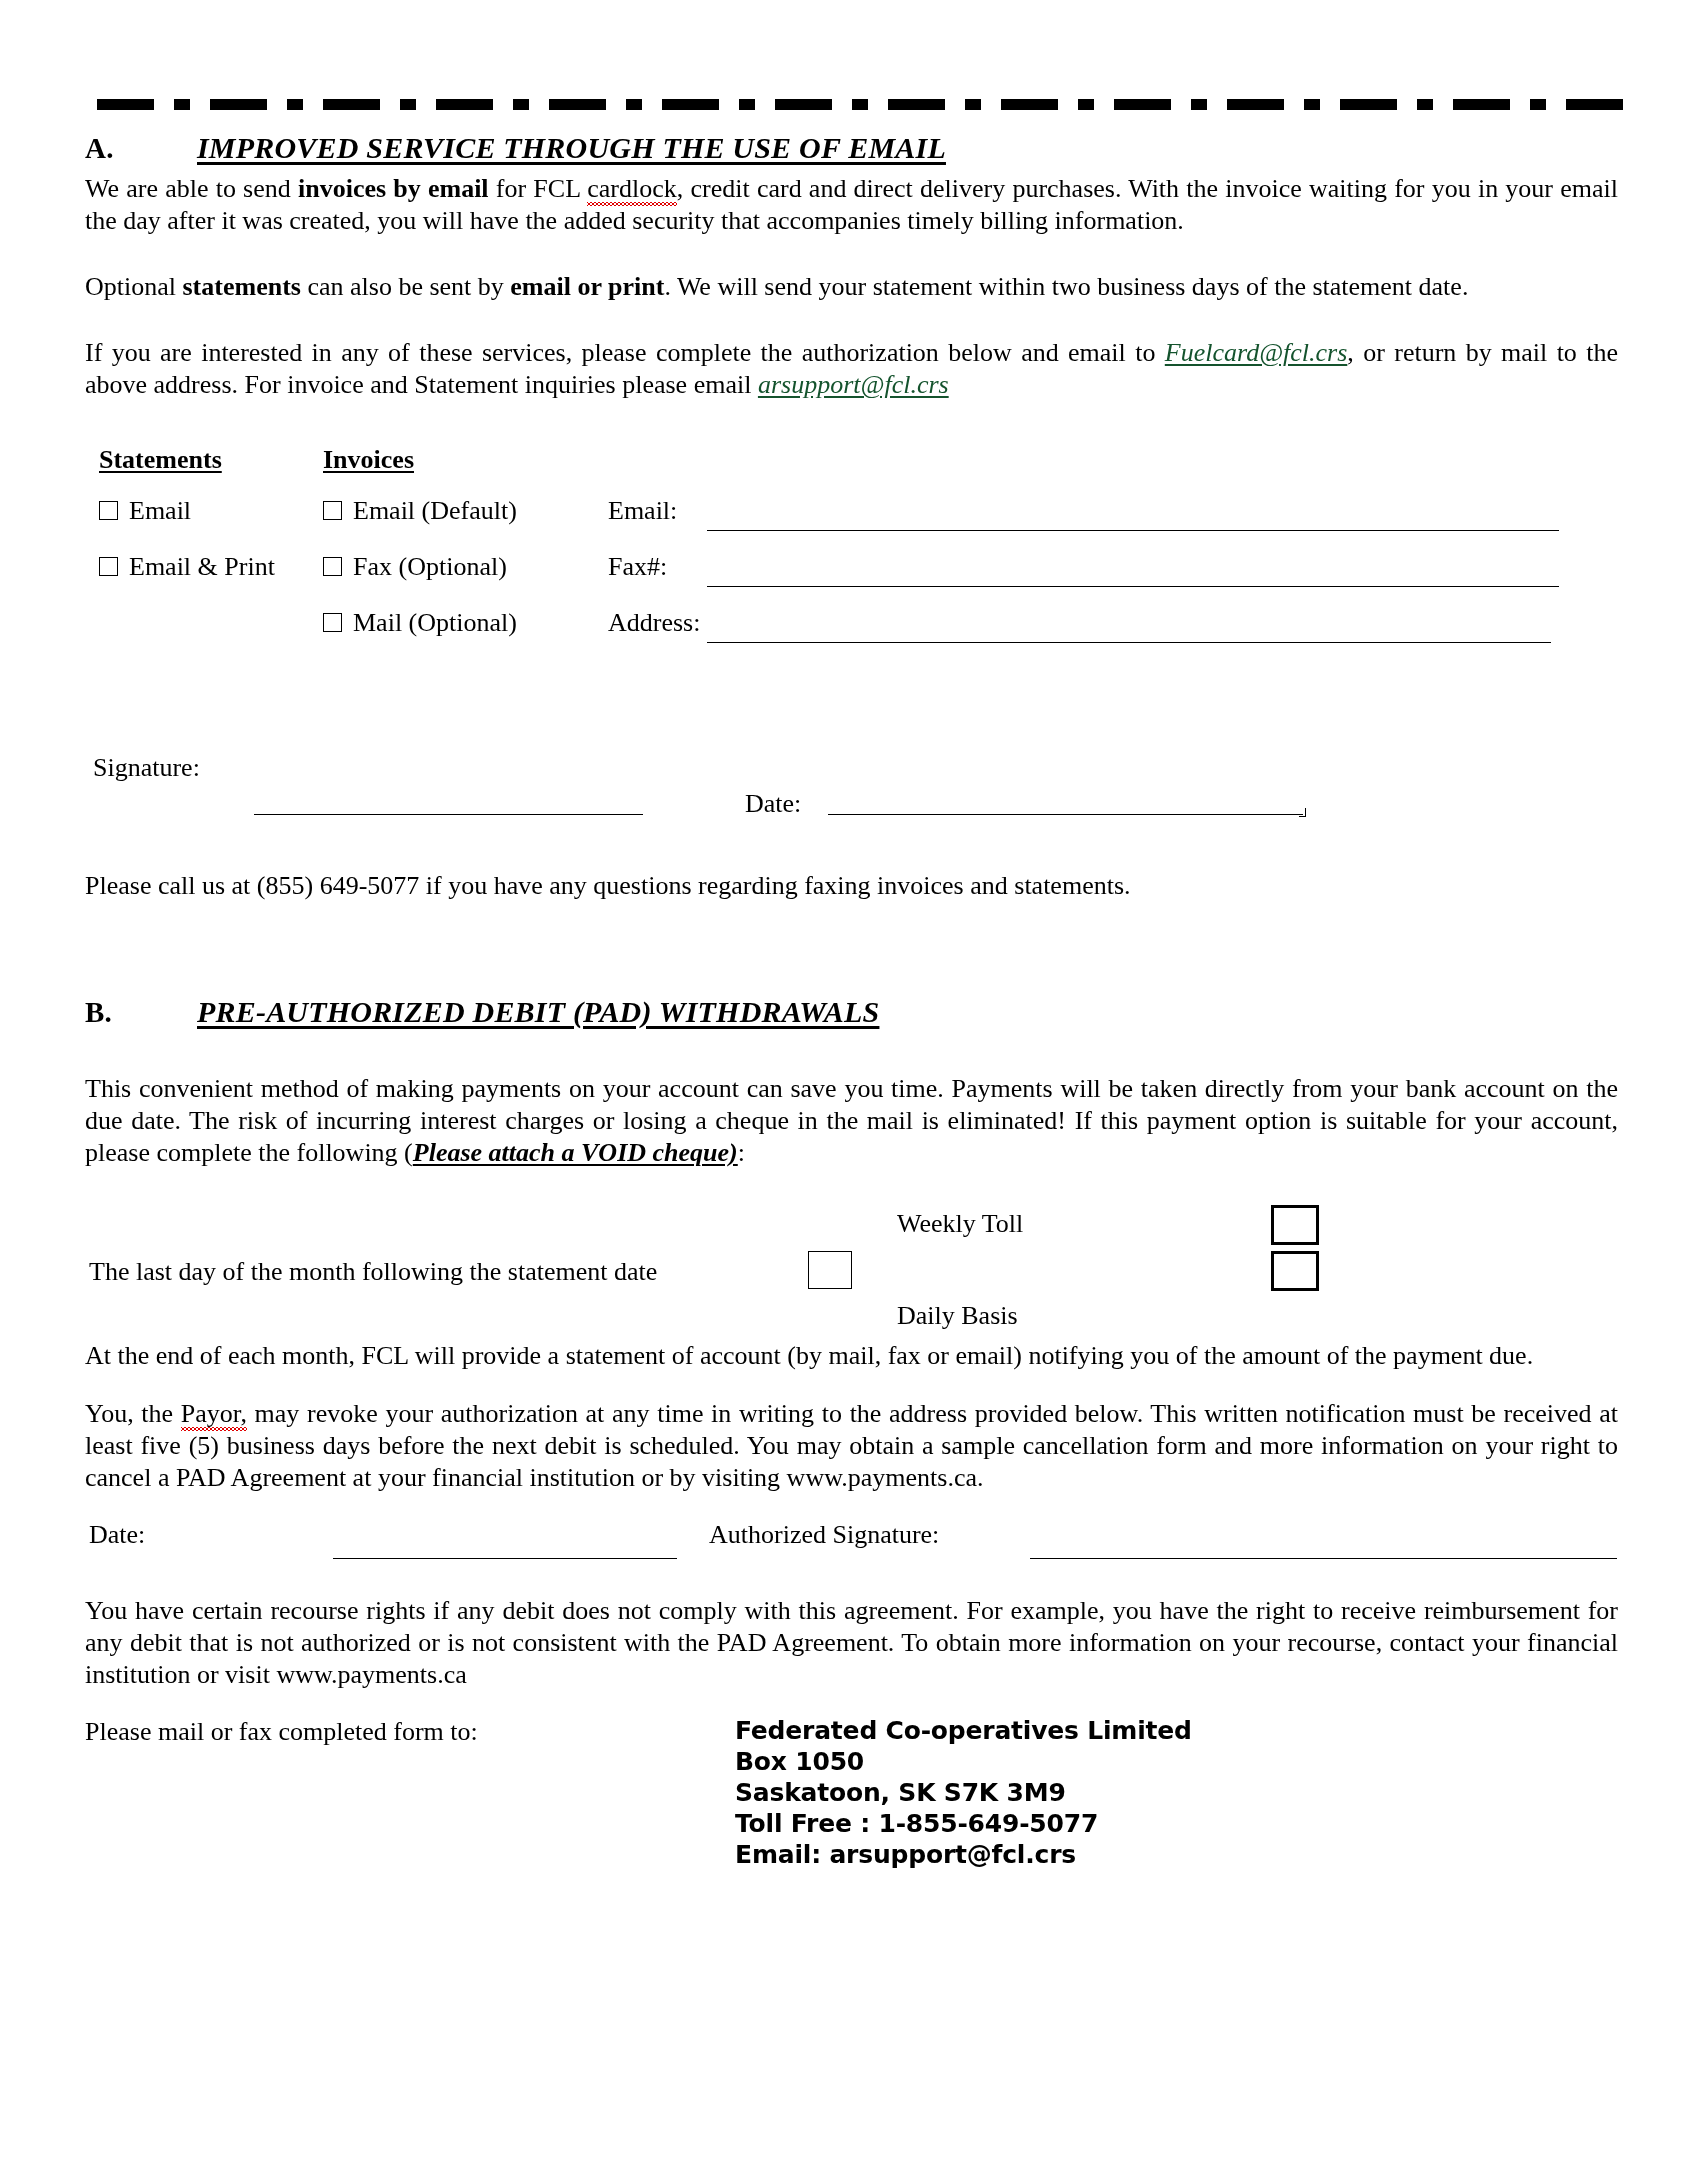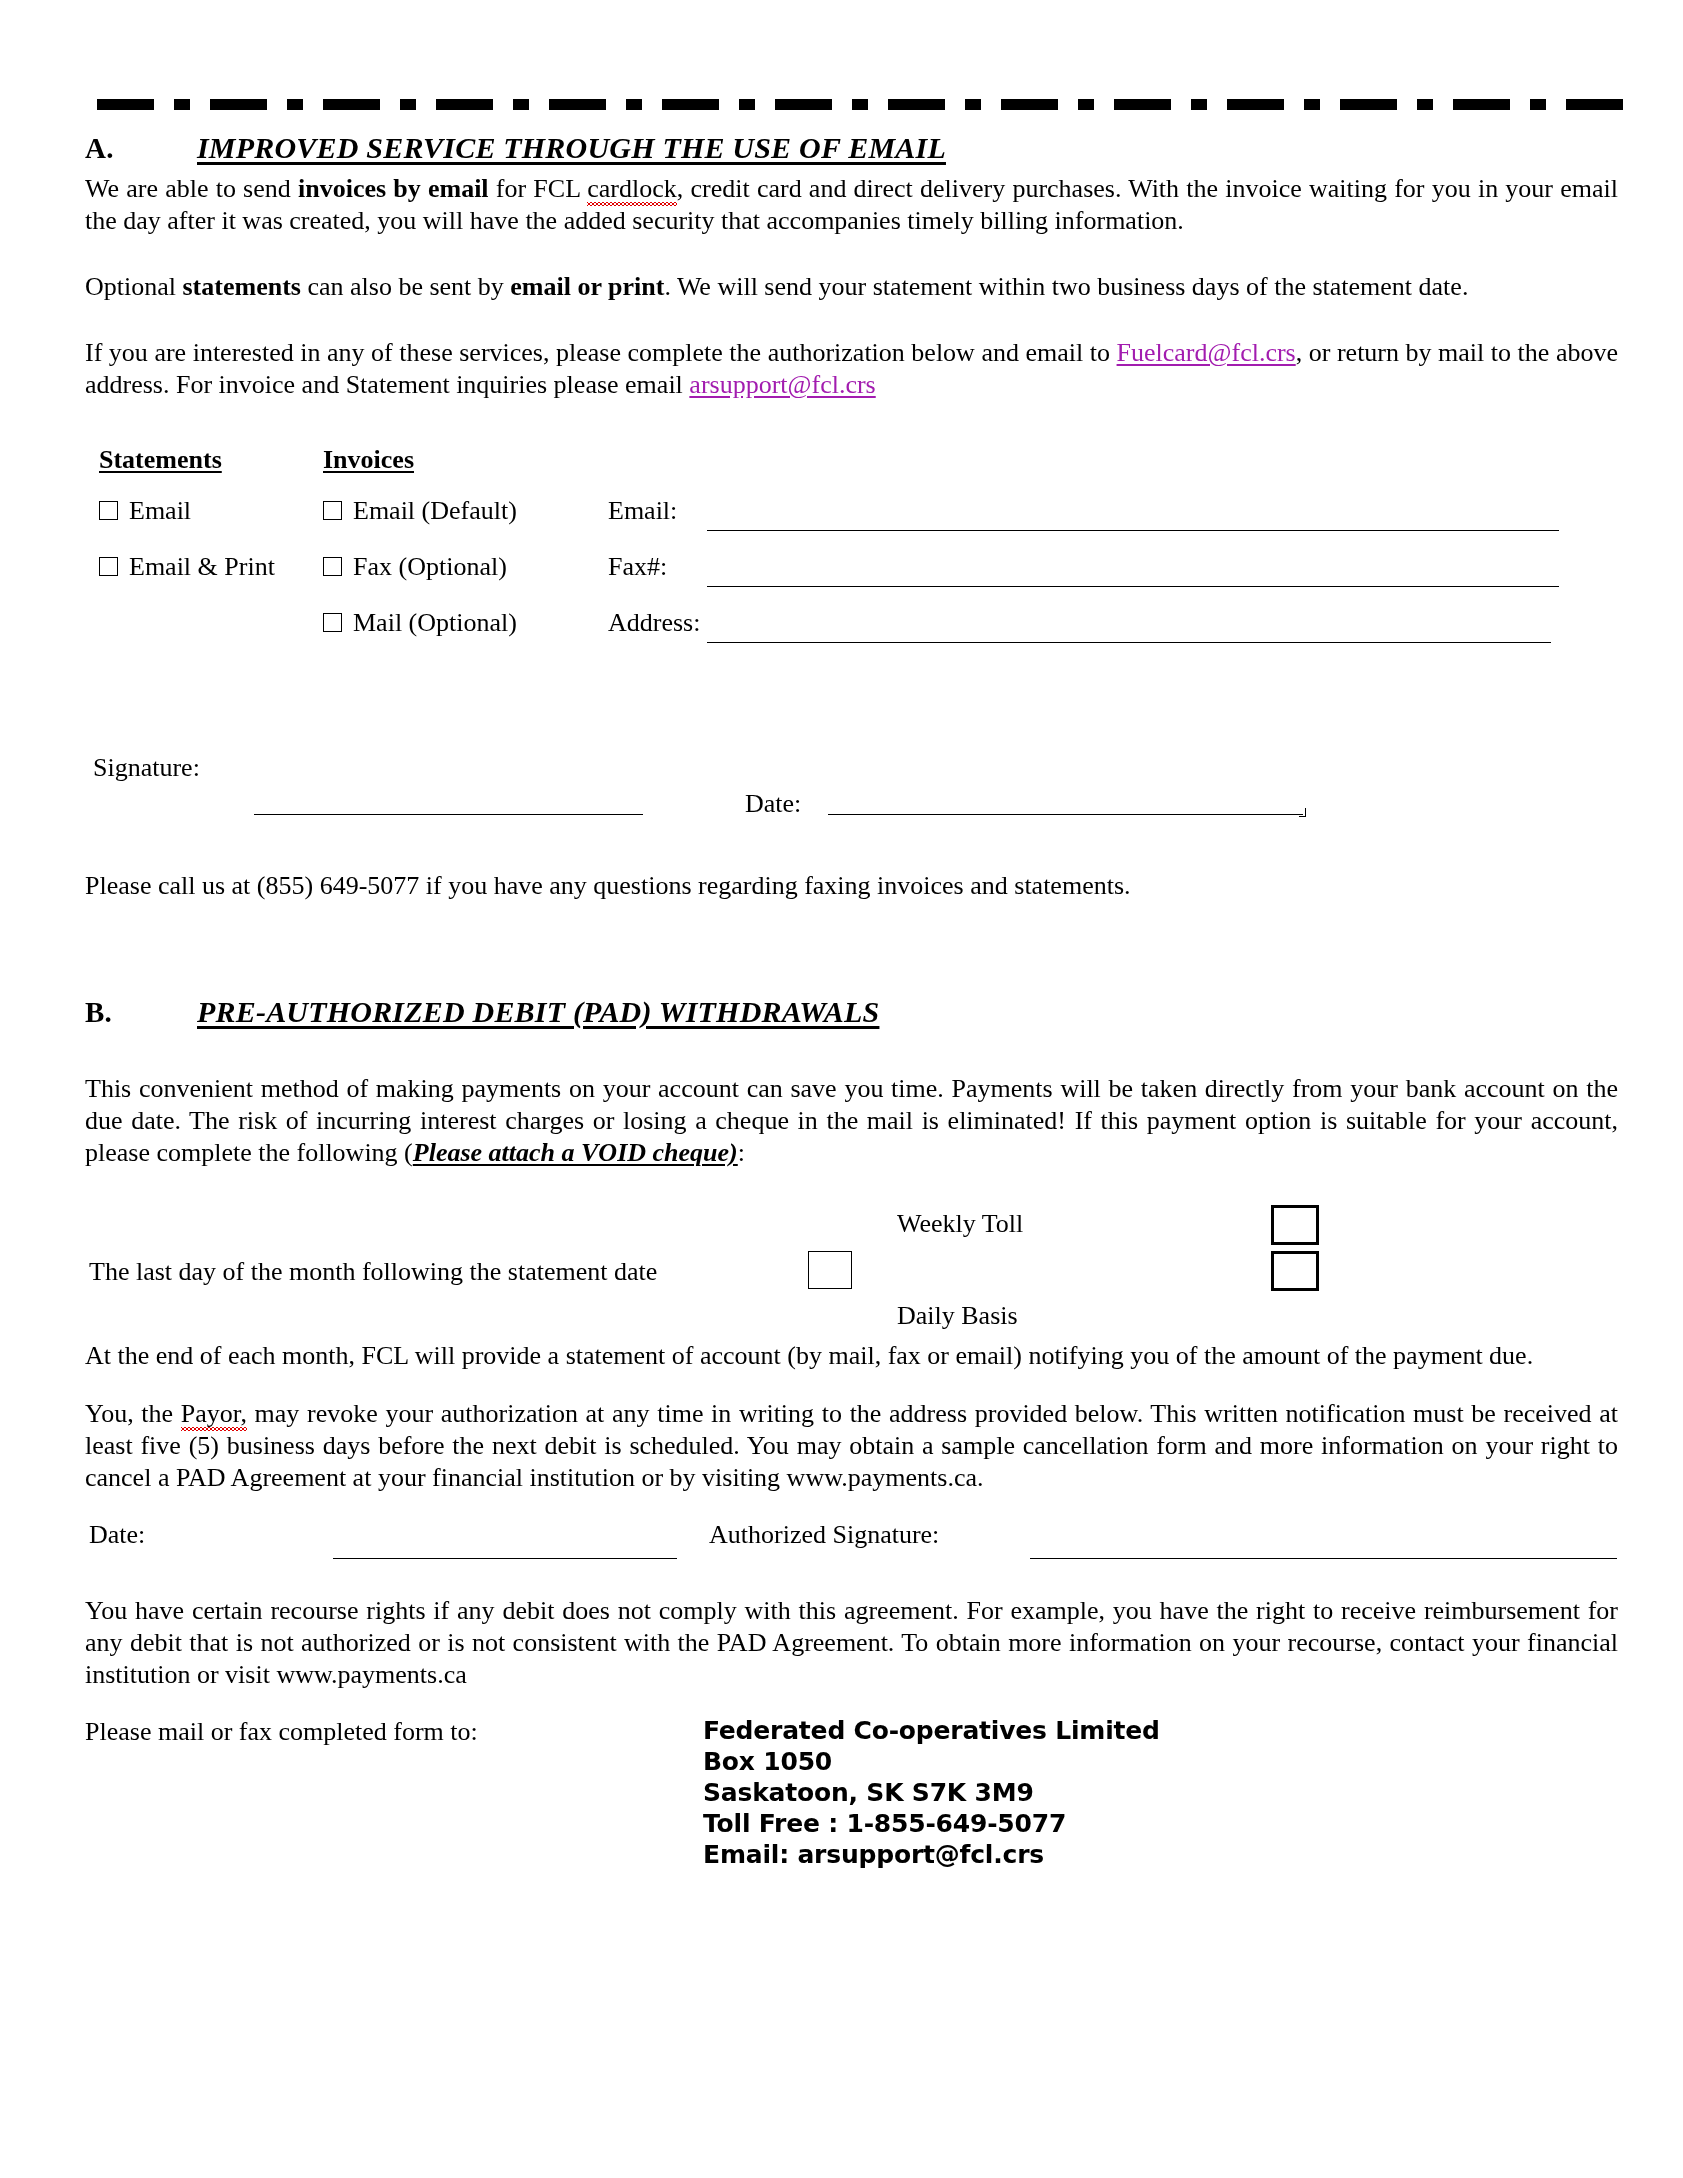--- a/index.html
+++ b/index.html
@@ -88,23 +88,24 @@
     text-underline-offset: 3px;
     text-decoration-thickness: 2px;
     margin-top: 25px;
   }
   .i-u {
     font-style: italic;
     text-decoration: underline;
     text-underline-offset: 3px;
   }
   a.link, .link {
-    color: #a21caf;
+    color: #14532d;
     text-decoration: underline;
     text-underline-offset: 3px;
+    font-style: italic;
   }
   
   .squiggle {
     position: relative;
     text-decoration: none;
   }
   .squiggle::after {
     content: "";
     position: absolute;
     left: 0;
@@ -190,21 +191,21 @@
   .ds-date-label { position: absolute; left: 4px;   top: 0; font-size: 26px; }
   .ds-date-line  { position: absolute; left: 248px; top: 38px; width: 344px; border-bottom: 1.6px solid #000; }
   .ds-sig-label  { position: absolute; left: 624px; top: 0; font-size: 26px; }
   .ds-sig-line   { position: absolute; left: 945px; top: 38px; width: 587px; border-bottom: 1.6px solid #000; }
 
   
   .mailto-area { position: relative; }
   .mailto-label { font-size: 26px; }
   .addr-block {
     position: absolute;
-    left: 618px;
+    left: 650px;
     top: -2px;
     font-family: "DejaVu Sans", sans-serif;
     font-weight: bold;
     font-size: 25px;
     line-height: 31px;
     letter-spacing: -0.2px;
   }
 </style>
 </head>
 <body>

